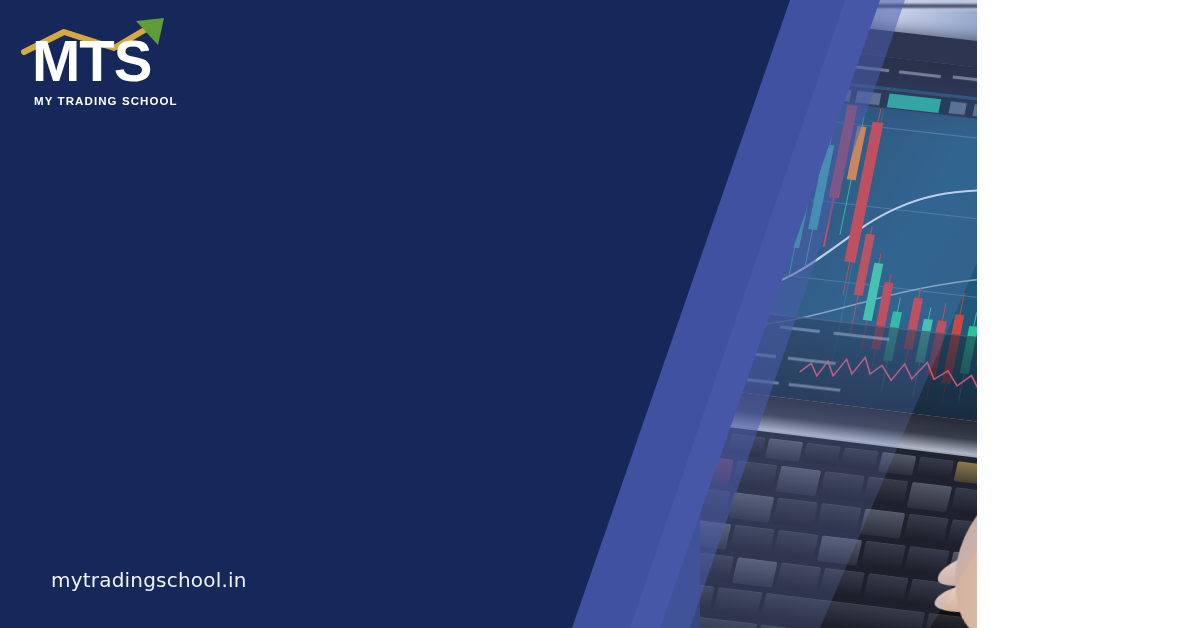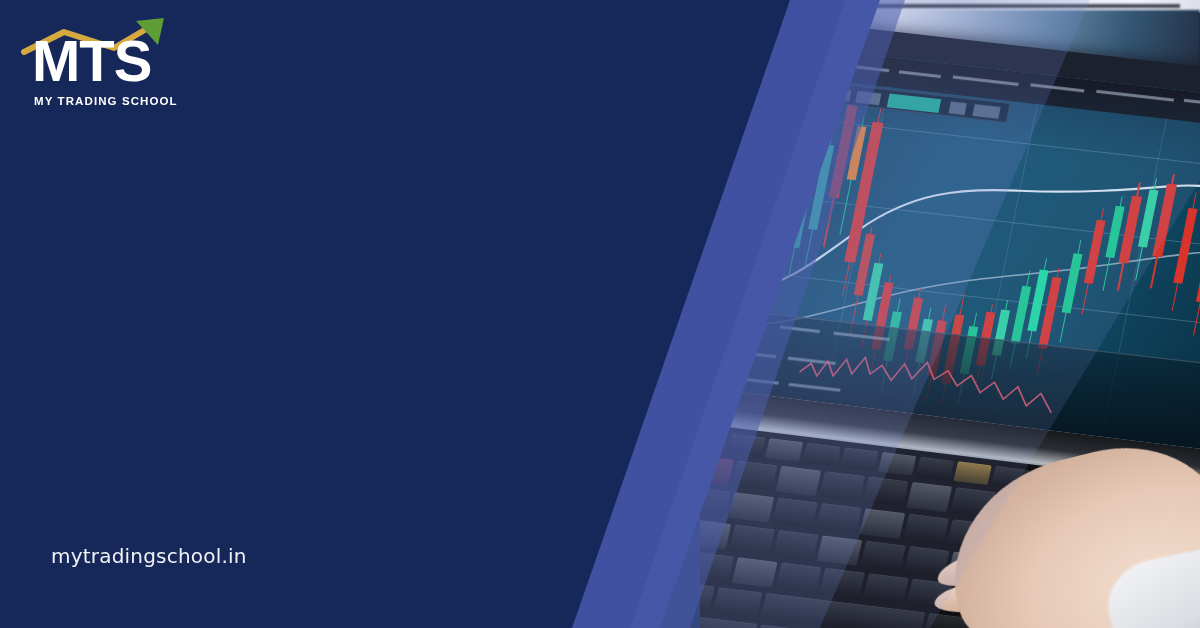--- a/index.html
+++ b/index.html
@@ -5,21 +5,21 @@
 <style>
   html, body {
     margin: 0;
     padding: 0;
     background: #ffffff;
   }
   * { box-sizing: border-box; }
 
   .banner {
     position: relative;
-    width: 1200px;
+    width: 977px;
     height: 628px;
     overflow: hidden;
     background: #16275a;
     font-family: "Liberation Sans", sans-serif;
   }
 
   
   .photo-layer {
     position: absolute;
     top: 0; left: 0;
@@ -303,21 +303,21 @@
     font-family: "DejaVu Sans", sans-serif;
     font-size: 47px;
     font-weight: bold;
     line-height: 1.32;
     letter-spacing: -0.4px;
   }
 
   .site-url {
     position: absolute;
     left: 51px;
-    top: 544px;
+    top: 568px;
     color: #f0f2f6;
     font-family: "DejaVu Sans", sans-serif;
     font-size: 20px;
     font-weight: normal;
     letter-spacing: .2px;
   }
 </style>
 </head>
 <body>
 

